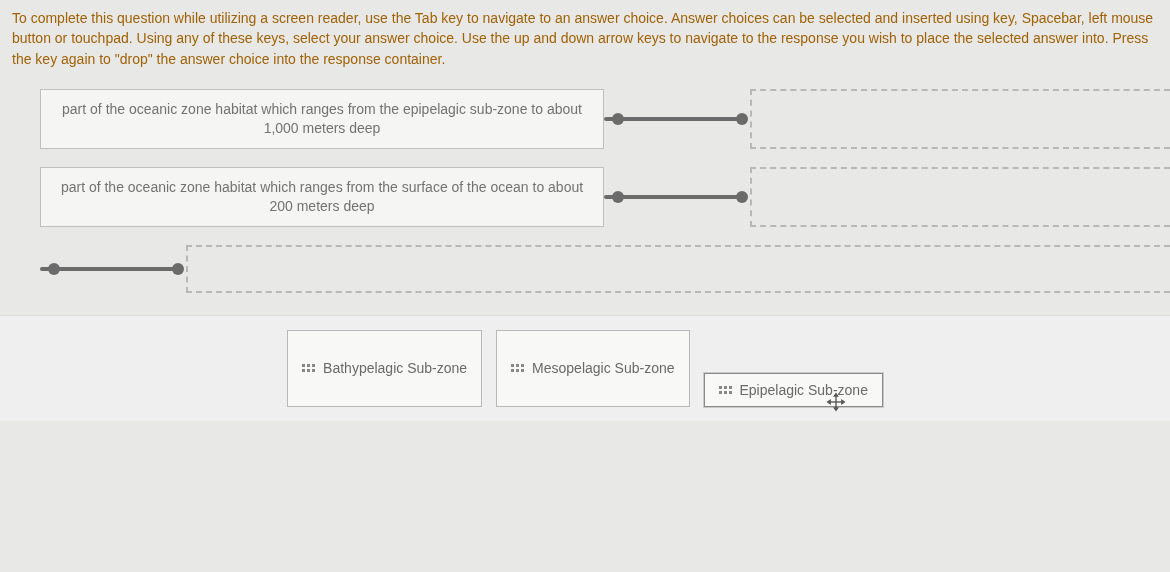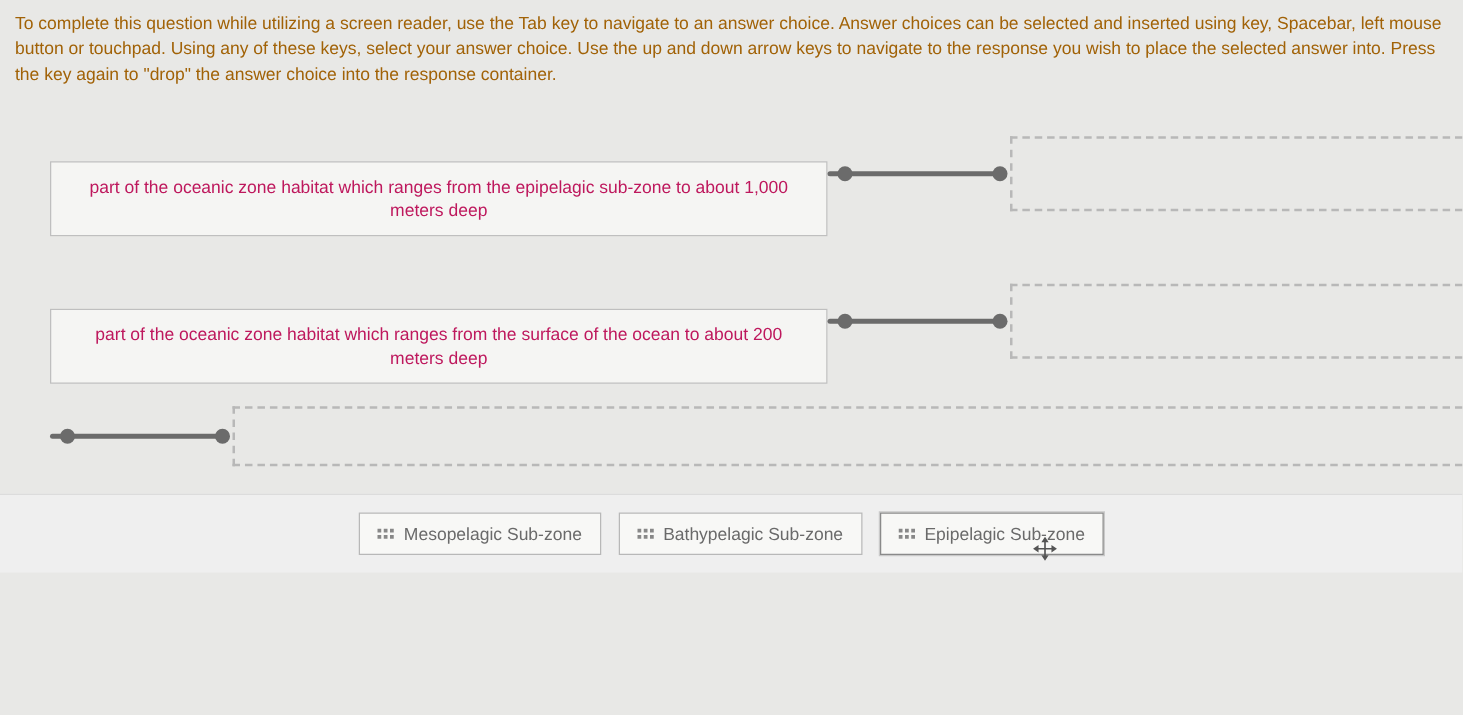--- a/index.html
+++ b/index.html
@@ -19,33 +19,32 @@
   .work-area {
     padding: 6px 0 0 40px;
   }
   .row {
     display: flex;
     align-items: center;
     margin-bottom: 18px;
     position: relative;
   }
   .prompt-box {
-    width: 622px;
+    width: 564px;
     min-height: 48px;
     border: 1px solid #bfbfbf;
     background: #f5f5f3;
     display: flex;
     align-items: center;
     justify-content: center;
     text-align: center;
     padding: 8px 18px;
-    color: #be185d;
+    color: #737373;
     font-size: 14px;
     line-height: 1.35;
-    margin-top: 40px;
   }
   .row-tall .prompt-box { min-height: 60px; }
   .connector {
     width: 140px;
     height: 6px;
     position: relative;
     display: flex;
     align-items: center;
   }
   .connector .line {
@@ -92,20 +91,21 @@
     font-size: 14px;
     display: flex;
     align-items: center;
     gap: 8px;
     cursor: grab;
     position: relative;
   }
   .choice.active {
     border-color: #8a8a8a;
     box-shadow: 0 0 0 1px #c9c9c9;
+    margin-top: 43px;
   }
   .drag-handle {
     display: inline-flex;
     flex-direction: column;
     gap: 2px;
   }
   .drag-handle span {
     display: flex; gap: 2px;
   }
   .drag-handle i {
@@ -160,36 +160,36 @@
           <i></i>
           <i></i>
           <i></i>
         </span>
         <span>
           <i></i>
           <i></i>
           <i></i>
         </span>
     </span>
-    <span>Mesopelagic Sub-zone</span>
+    <span>Bathypelagic Sub-zone</span>
   </div>
   <div class="choice">
     <span class="drag-handle">
       <span>
           <i></i>
           <i></i>
           <i></i>
         </span>
         <span>
           <i></i>
           <i></i>
           <i></i>
         </span>
     </span>
-    <span>Bathypelagic Sub-zone</span>
+    <span>Mesopelagic Sub-zone</span>
   </div>
   <div class="choice active">
     <span class="drag-handle">
       <span>
           <i></i>
           <i></i>
           <i></i>
         </span>
         <span>
           <i></i>

